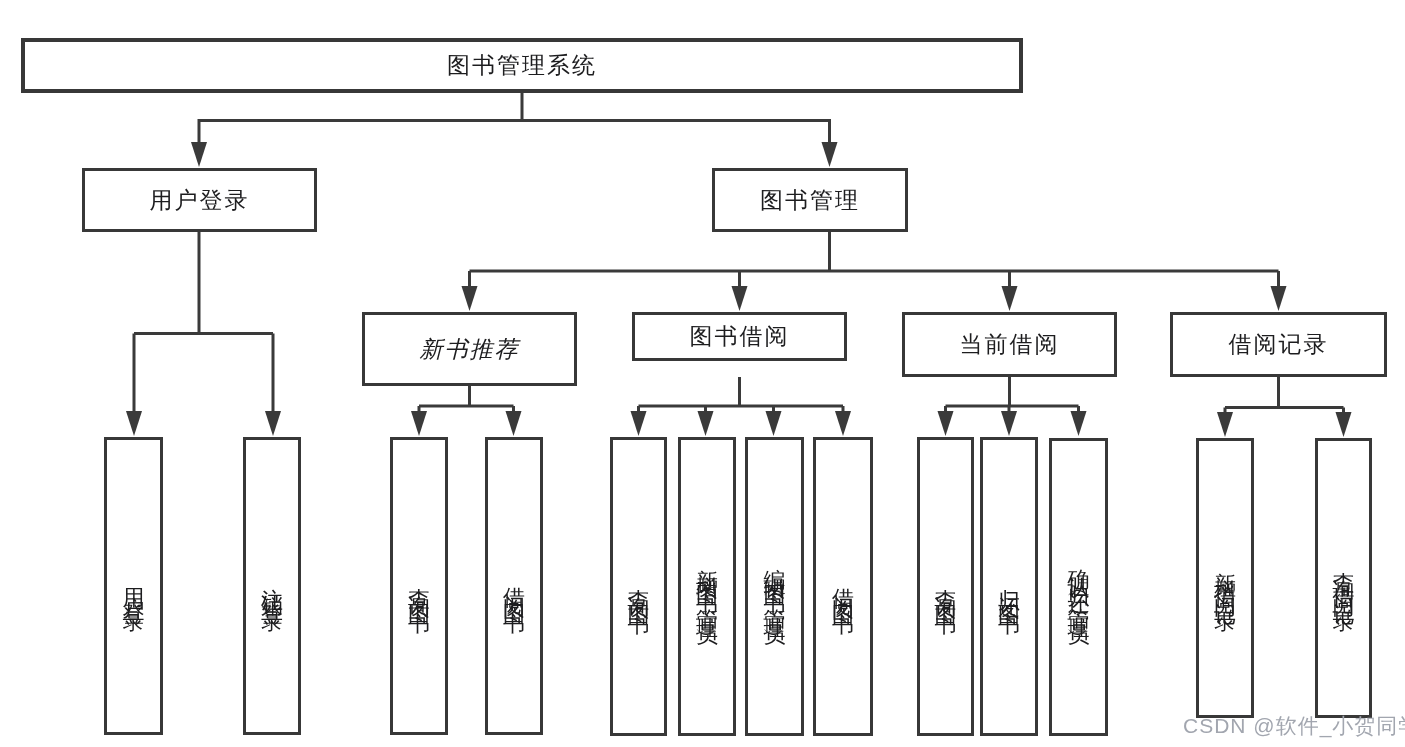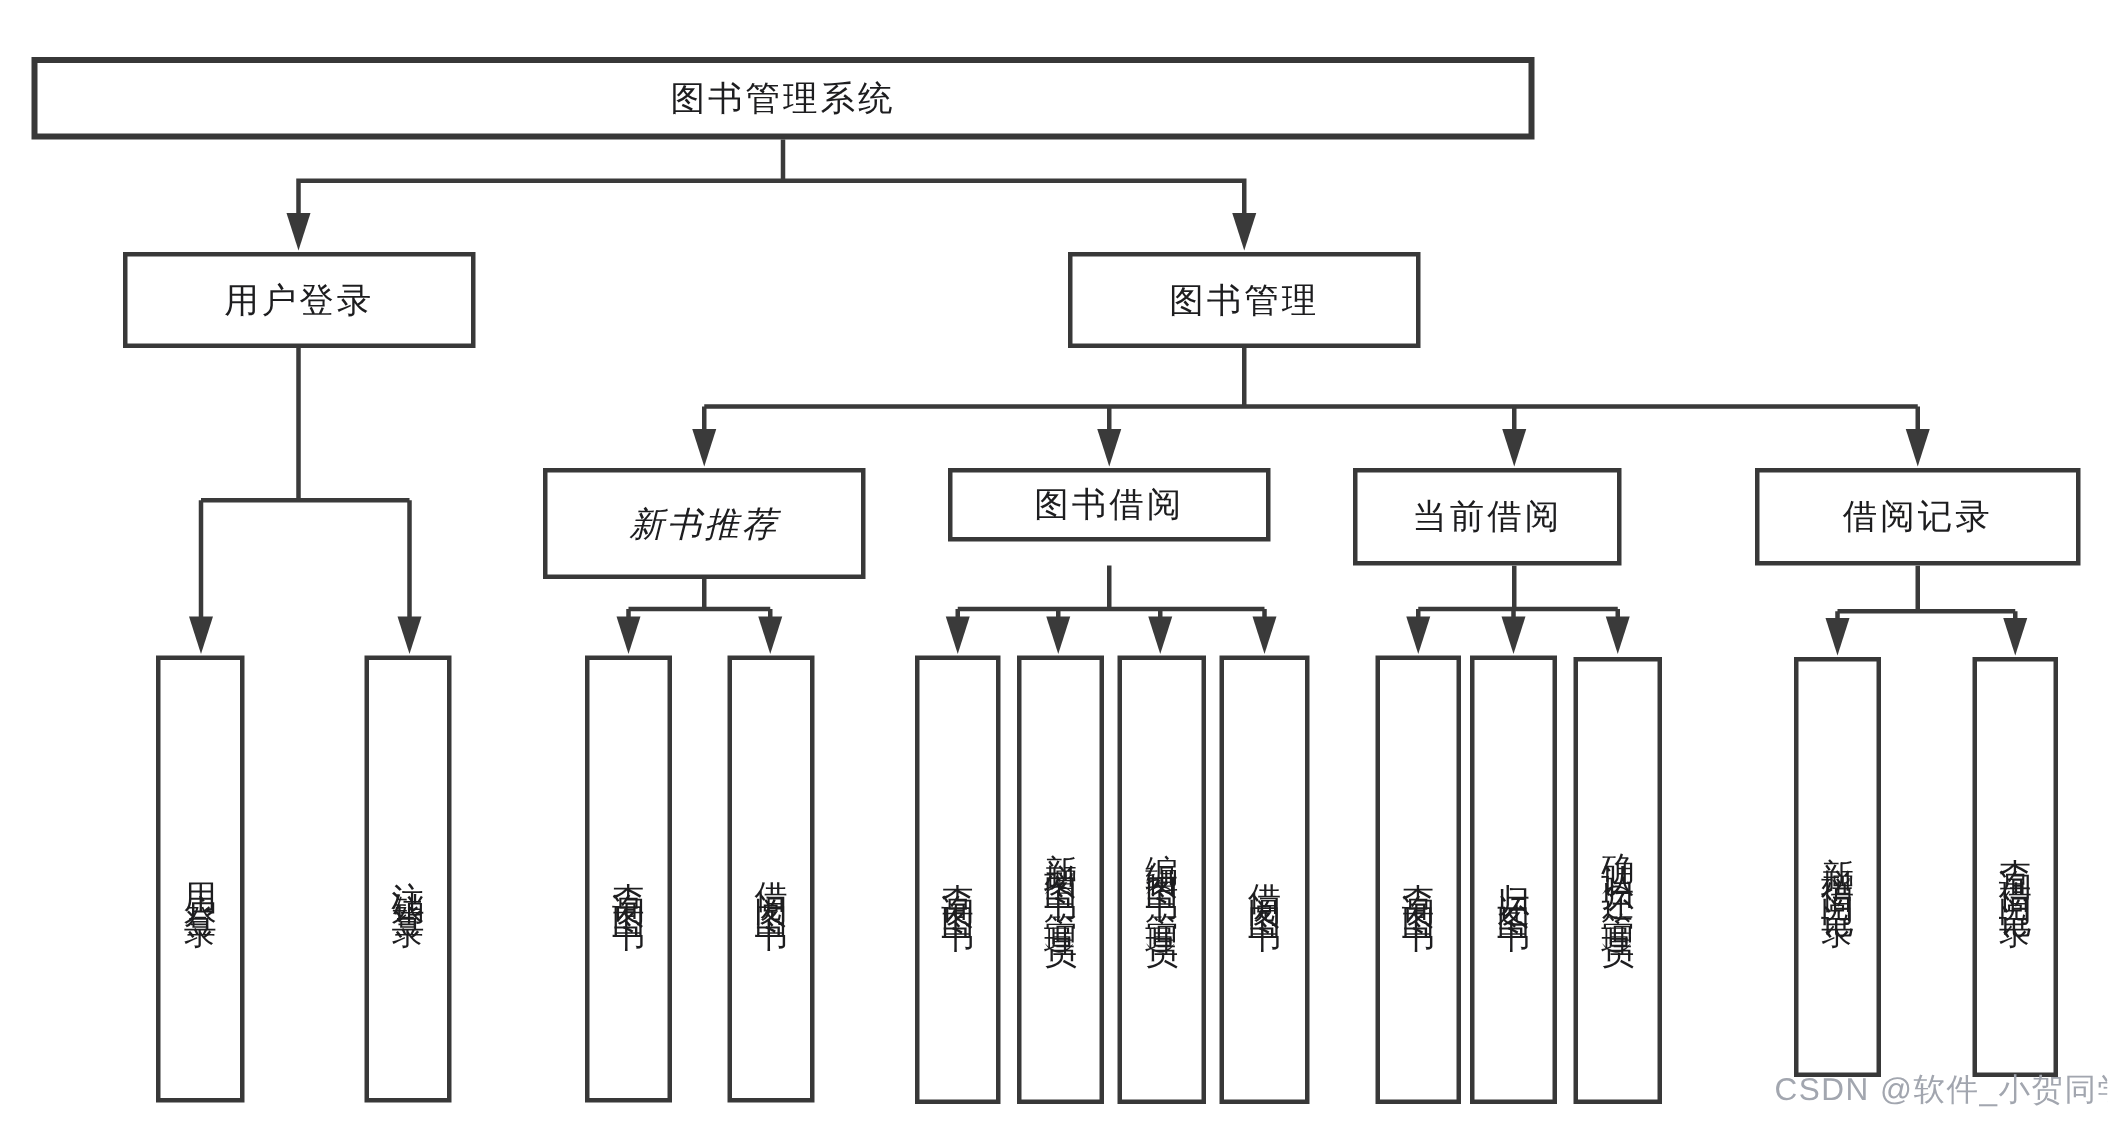--- a/index.html
+++ b/index.html
@@ -25,24 +25,24 @@
     font-size:22px;
     letter-spacing:8px;
     line-height:1;
     writing-mode:vertical-rl;
     text-orientation:mixed;
   }
   .lbl{white-space:nowrap;}
   
   #n-root{left:21px;top:13px;width:1002px;height:55px;border-width:4px;margin-top:25px;}
   #n-user{left:82px;top:168px;width:235px;height:64px;}
-  #n-book{left:712px;top:168px;width:235px;height:64px;}
+  #n-book{left:712px;top:168px;width:196px;height:64px;}
   #n-sec0{left:362px;top:312px;width:215px;height:74px;font-style:italic;}
   #n-sec1{left:632px;top:312px;width:215px;height:49px;}
-  #n-sec2{left:902px;top:312px;width:179px;height:65px;}
+  #n-sec2{left:902px;top:312px;width:215px;height:65px;}
   #n-sec3{left:1170px;top:312px;width:217px;height:65px;}
   #n-u0{left:104px;top:437px;width:59px;height:298px;}
   #n-u1{left:243px;top:437px;width:58px;height:298px;}
   #n-s0c0{left:390px;top:437px;width:58px;height:298px;}
   #n-s0c1{left:485px;top:437px;width:58px;height:298px;}
   #n-s1c0{left:610px;top:437px;width:57px;height:299px;}
   #n-s1c1{left:678px;top:437px;width:58px;height:299px;}
   #n-s1c2{left:745px;top:437px;width:59px;height:299px;}
   #n-s1c3{left:813px;top:437px;width:60px;height:299px;}
   #n-s2c0{left:917px;top:437px;width:57px;height:299px;}

